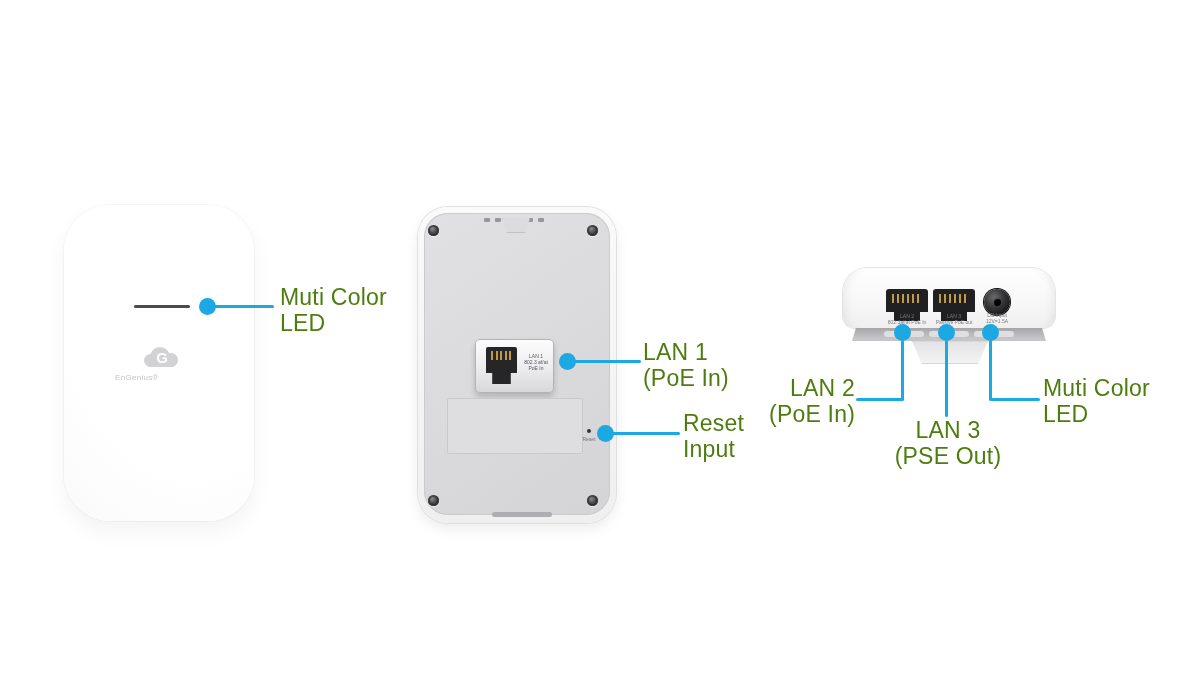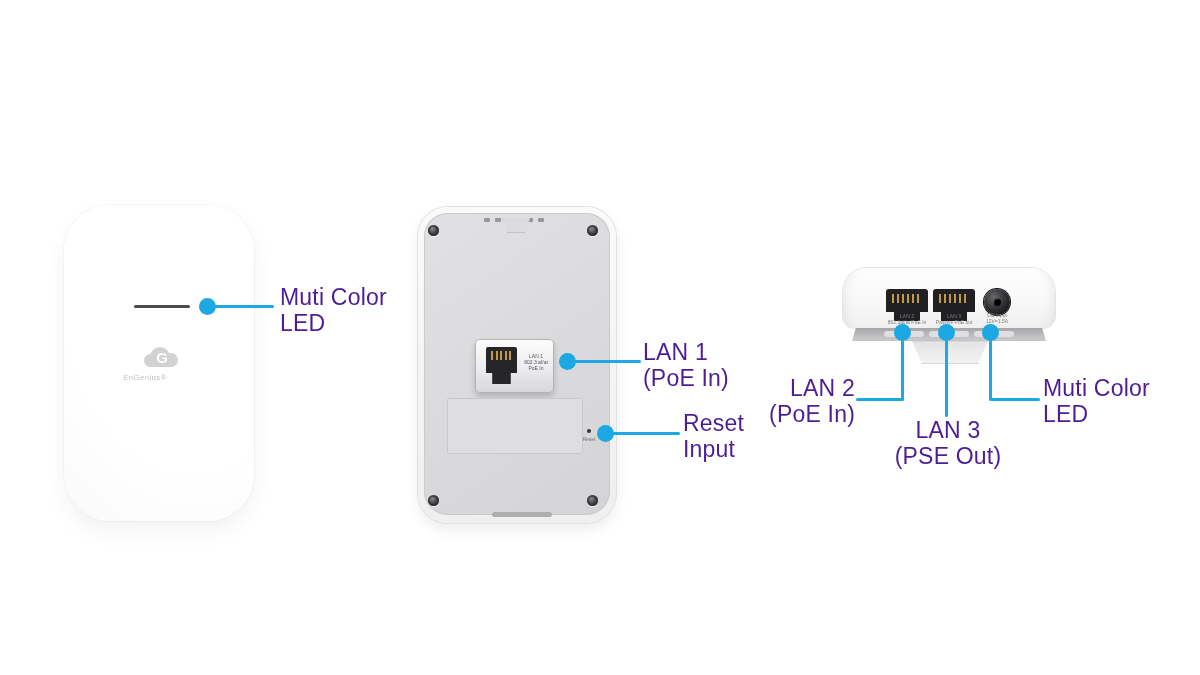--- a/index.html
+++ b/index.html
@@ -2,21 +2,21 @@
 <html><head>
 <meta charset="utf-8">
 <style>
   html,body{margin:0;padding:0;background:#fff;}
   #canvas{
     position:relative;width:1200px;height:675px;background:#ffffff;overflow:hidden;
     font-family:"Liberation Sans","DejaVu Sans",sans-serif;color:#414042;
   }
   
   .callout{
-    position:absolute;font-size:23px;line-height:26px;color:#4c1d95;
+    position:absolute;font-size:23px;line-height:26px;color:#4d7c0f;
     letter-spacing:0.2px;white-space:nowrap;
   }
   .callout.right{text-align:right;}
   .callout.center{text-align:center;}
   
   .dot{position:absolute;width:17px;height:17px;border-radius:50%;background:#1ba8e3;}
   .hline{position:absolute;height:3px;background:#1ba8e3;border-radius:2px;}
   .vline{position:absolute;width:3px;background:#1ba8e3;border-radius:2px;}
   
   .dev-front{
@@ -29,21 +29,21 @@
   .cloud{position:absolute;background:#d2d2d4;}
   .cloud.c1{left:6px;top:2px;width:20px;height:20px;border-radius:50%;}
   .cloud.c2{left:0;top:9px;width:13px;height:13px;border-radius:50%;}
   .cloud.c3{left:20px;top:8px;width:14px;height:14px;border-radius:50%;}
   .cloud.base{left:3px;top:14px;width:28px;height:8px;border-radius:4px;}
   .logo-g{
     position:absolute;left:9px;top:3px;width:18px;height:18px;color:#ffffff;
     font-size:15px;font-weight:bold;text-align:center;line-height:19px;
   }
   .brand{
-    position:absolute;left:51px;top:168px;width:60px;text-align:center;
+    position:absolute;left:51px;top:168px;width:60px;
     font-size:8px;color:#c4c4c6;letter-spacing:0.3px;
   }
   
   .dev-back{
     position:absolute;left:418px;top:207px;width:198px;height:316px;border-radius:30px;
     background:linear-gradient(180deg,#fafafa,#efeff0);
     box-shadow:0 0 0 1px #e0e0e1, 0 6px 14px rgba(0,0,0,0.08);
   }
   .back-panel{
     position:absolute;left:6px;top:6px;right:6px;bottom:8px;border-radius:24px;

